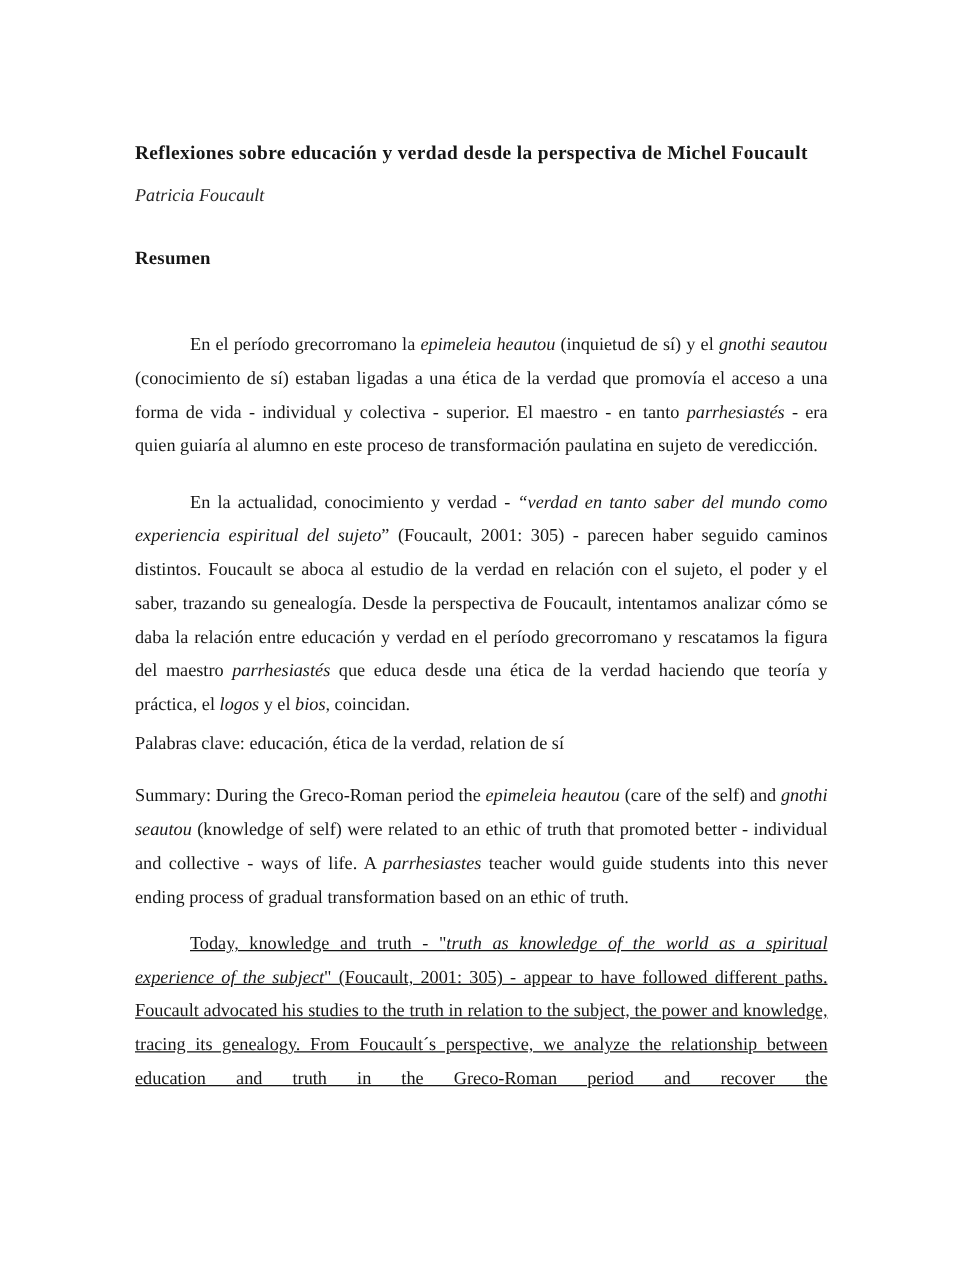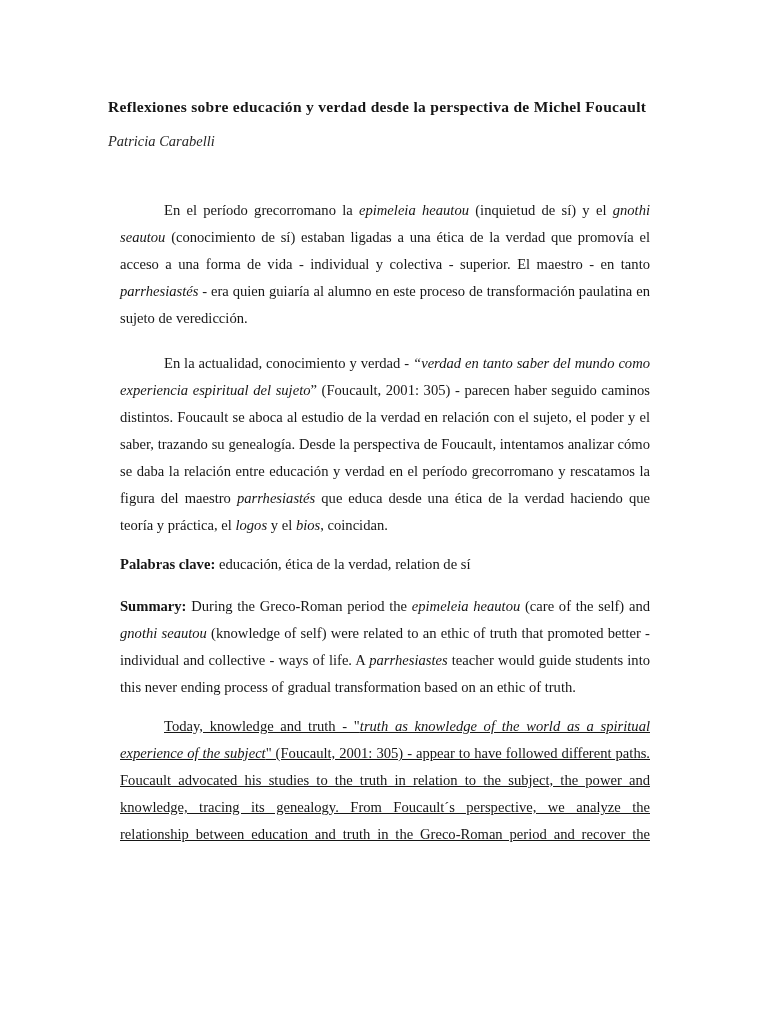--- a/index.html
+++ b/index.html
@@ -9,21 +9,21 @@
     height: 1024px;
     background: #ffffff;
     font-family: "Liberation Serif", "DejaVu Serif", serif;
     color: #161616;
     overflow: hidden;
     margin: 0 auto;
   }
   .content {
     position: absolute;
     left: 108px;
-    top: 0;
+    top: 16px;
     width: 554px;
     padding-top: 95px;
   }
   .title {
     font-size: 15.5px;
     line-height: 23px;
     font-weight: bold;
     margin: 0;
     letter-spacing: 0.3px;
     text-align: left;
@@ -39,41 +39,42 @@
     font-size: 15px;
     line-height: 20px;
     font-weight: bold;
     margin: 30px 0 0 0;
     letter-spacing: 0.2px;
   }
   .body {
     font-size: 14.6px;
     line-height: 27px;
     text-align: justify;
-    margin: 12px;
+    margin: 0;
   }
   .indent { text-indent: 44px; }
   .p1 { margin-top: 46px; }
   .p2 { margin-top: 18px; }
   .keywords { margin-top: 4px; text-align: left; }
   .summary { margin-top: 15px; }
   .today { margin-top: 10px; text-align-last: justify; text-decoration: underline; }
   .i { font-style: italic; }
-  .b { font-weight: bold; }
+  .b { font-weight: normal; }
 </style>
 </head>
 <body>
 
 <div class="page">
   <div class="content">
 
     <h1 class="title">Reflexiones sobre educación y verdad desde la perspectiva de Michel Foucault</h1>
 
-    <p class="author">Patricia Carabelli</p>
+    <p class="author">Patricia Foucault</p>
 
+    <h2 class="heading">Resumen</h2>
 
     <p class="body indent p1"><span>En el período grecorromano la </span><span class="i">epimeleia heautou</span><span> (inquietud de sí) y el </span><span class="i">gnothi seautou</span><span> (conocimiento de sí) estaban ligadas a una ética de la verdad que promovía el acceso a una forma de vida - individual y colectiva - superior. El maestro - en tanto </span><span class="i">parrhesiastés</span><span> - era quien guiaría al alumno en este proceso de transformación paulatina en sujeto de veredicción.</span></p>
 
     <p class="body indent p2"><span>En la actualidad, conocimiento y verdad - </span><span class="i">“verdad en tanto saber del mundo como experiencia espiritual del sujeto</span><span>” (Foucault, 2001: 305) - parecen haber seguido caminos distintos. Foucault se aboca al estudio de la verdad en relación con el sujeto, el poder y el saber, trazando su genealogía.  Desde la perspectiva de Foucault,  intentamos analizar cómo se daba la relación entre educación y verdad en el período grecorromano y rescatamos la figura del maestro </span><span class="i">parrhesiastés</span><span> que educa desde una ética de la verdad haciendo que teoría y práctica, el </span><span class="i">logos</span><span> y el </span><span class="i">bios</span><span>, coincidan.</span></p>
 
     <p class="body keywords"><span class="b">Palabras clave:</span><span> educación, ética de la verdad, relation de sí</span></p>
 
     <p class="body summary"><span class="b">Summary:</span><span> During the Greco-Roman period the </span><span class="i">epimeleia heautou</span><span> (care of the self) and </span><span class="i">gnothi seautou</span><span> (knowledge of self) were related to an ethic of truth that promoted better - individual and collective - ways of life. A </span><span class="i">parrhesiastes</span><span> teacher would guide students into this never ending process of gradual transformation based on an ethic of truth.</span></p>
 
     <p class="body indent today"><span>Today, knowledge and truth - "</span><span class="i">truth as knowledge of the world as a spiritual experience of the subject</span><span>" (Foucault, 2001: 305) - appear to have followed different paths. Foucault advocated his studies to the truth in relation to the subject, the power and knowledge, tracing its genealogy. From Foucault´s perspective, we analyze the relationship between education and truth in the Greco-Roman period and recover the</span></p>

